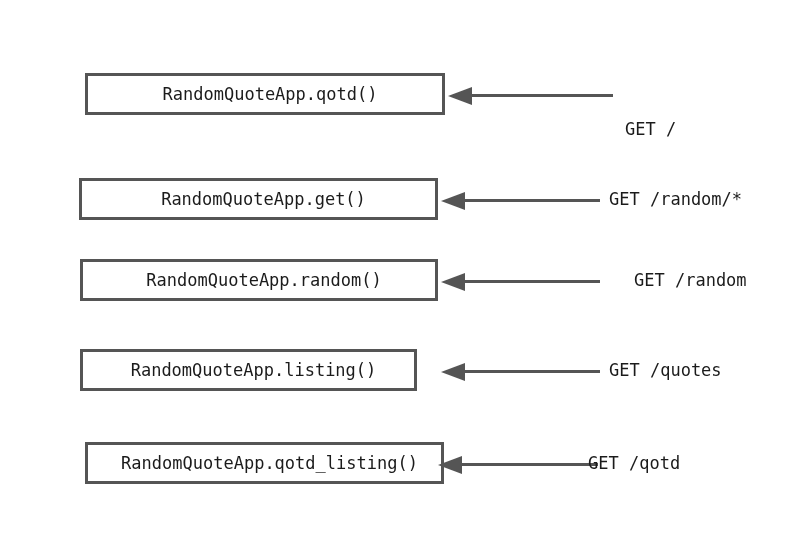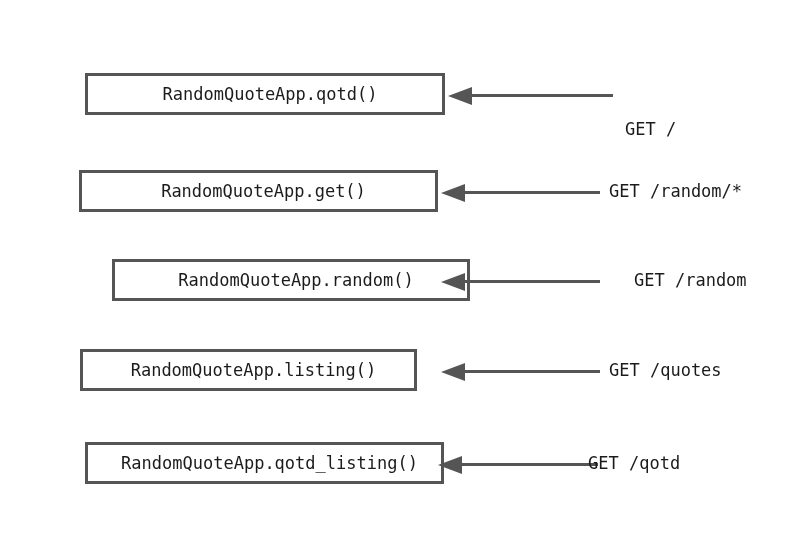--- a/index.html
+++ b/index.html
@@ -93,32 +93,32 @@
     <div class="route-row" style="top: 73px;">
       <div class="handler-box" style="left: 85px; width: 360px;">
         <span class="handler-label">RandomQuoteApp.qotd()</span>
       </div>
       <div class="connector" style="left: 0px; width: 800px;">
         <div class="arrow-head" style="left: 448px;"></div>
         <div class="connector-line" style="left: 472px; width: 141px;"></div>
       </div>
       <div class="route-label" style="left: 625px; margin-top: 35px;">GET /</div>
     </div>
-    <div class="route-row" style="top: 170px;">
+    <div class="route-row" style="top: 178px;">
       <div class="handler-box" style="left: 79px; width: 359px;">
         <span class="handler-label">RandomQuoteApp.get()</span>
       </div>
       <div class="connector" style="left: 0px; width: 800px;">
         <div class="arrow-head" style="left: 441px;"></div>
         <div class="connector-line" style="left: 465px; width: 135px;"></div>
       </div>
       <div class="route-label" style="left: 609px;">GET /random/*</div>
     </div>
     <div class="route-row" style="top: 259px;">
-      <div class="handler-box" style="left: 80px; width: 358px; margin-left: 32px;">
+      <div class="handler-box" style="left: 80px; width: 358px;">
         <span class="handler-label">RandomQuoteApp.random()</span>
       </div>
       <div class="connector" style="left: 0px; width: 800px;">
         <div class="arrow-head" style="left: 441px;"></div>
         <div class="connector-line" style="left: 465px; width: 135px;"></div>
       </div>
       <div class="route-label" style="left: 611px; margin-left: 23px;">GET /random</div>
     </div>
     <div class="route-row" style="top: 349px;">
       <div class="handler-box" style="left: 80px; width: 337px;">

